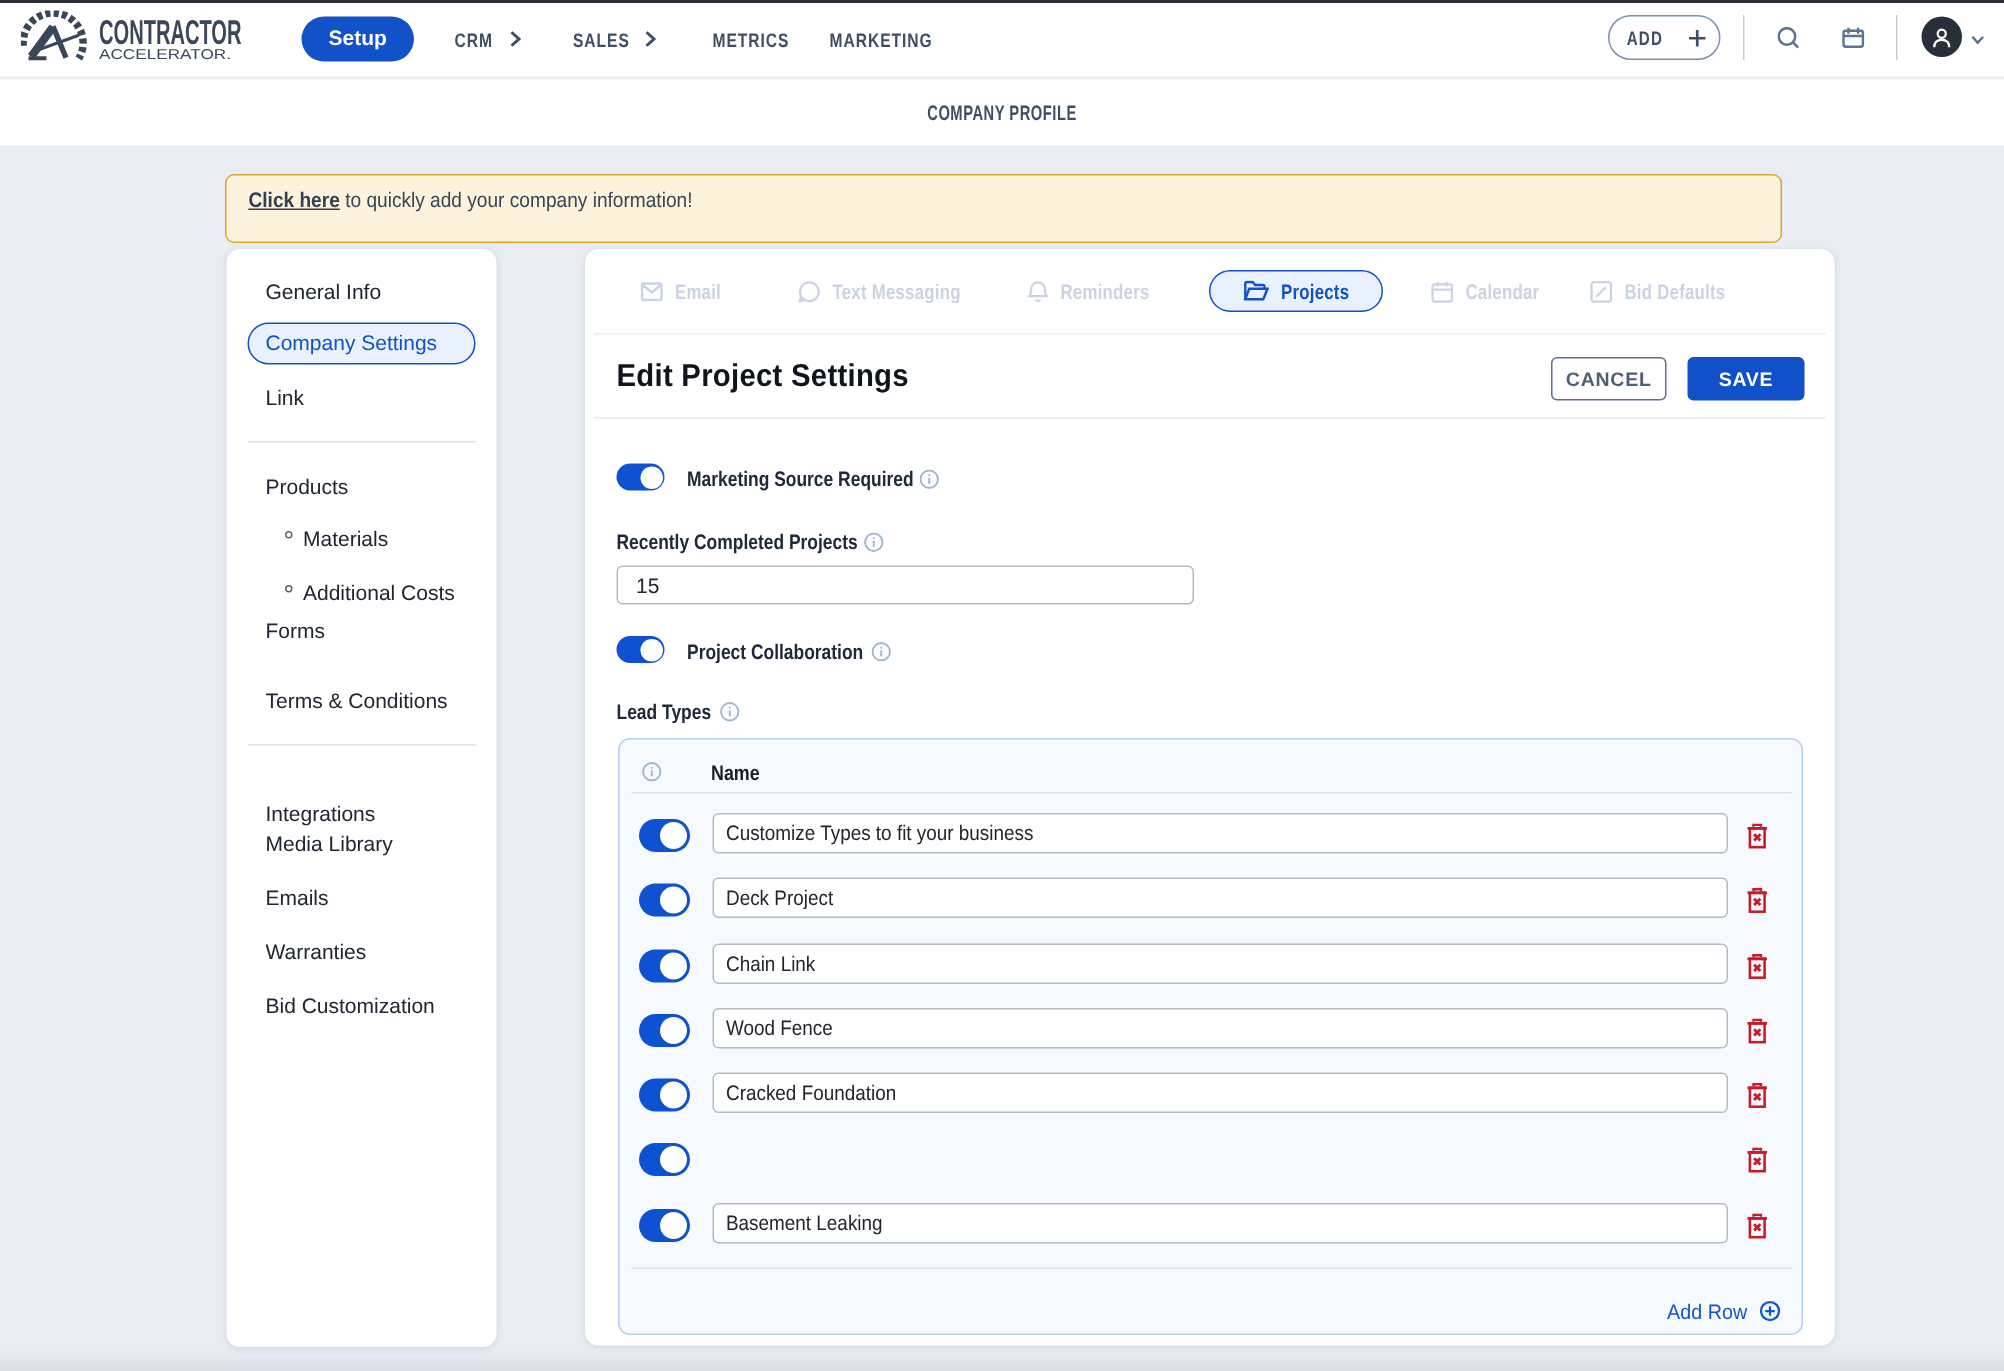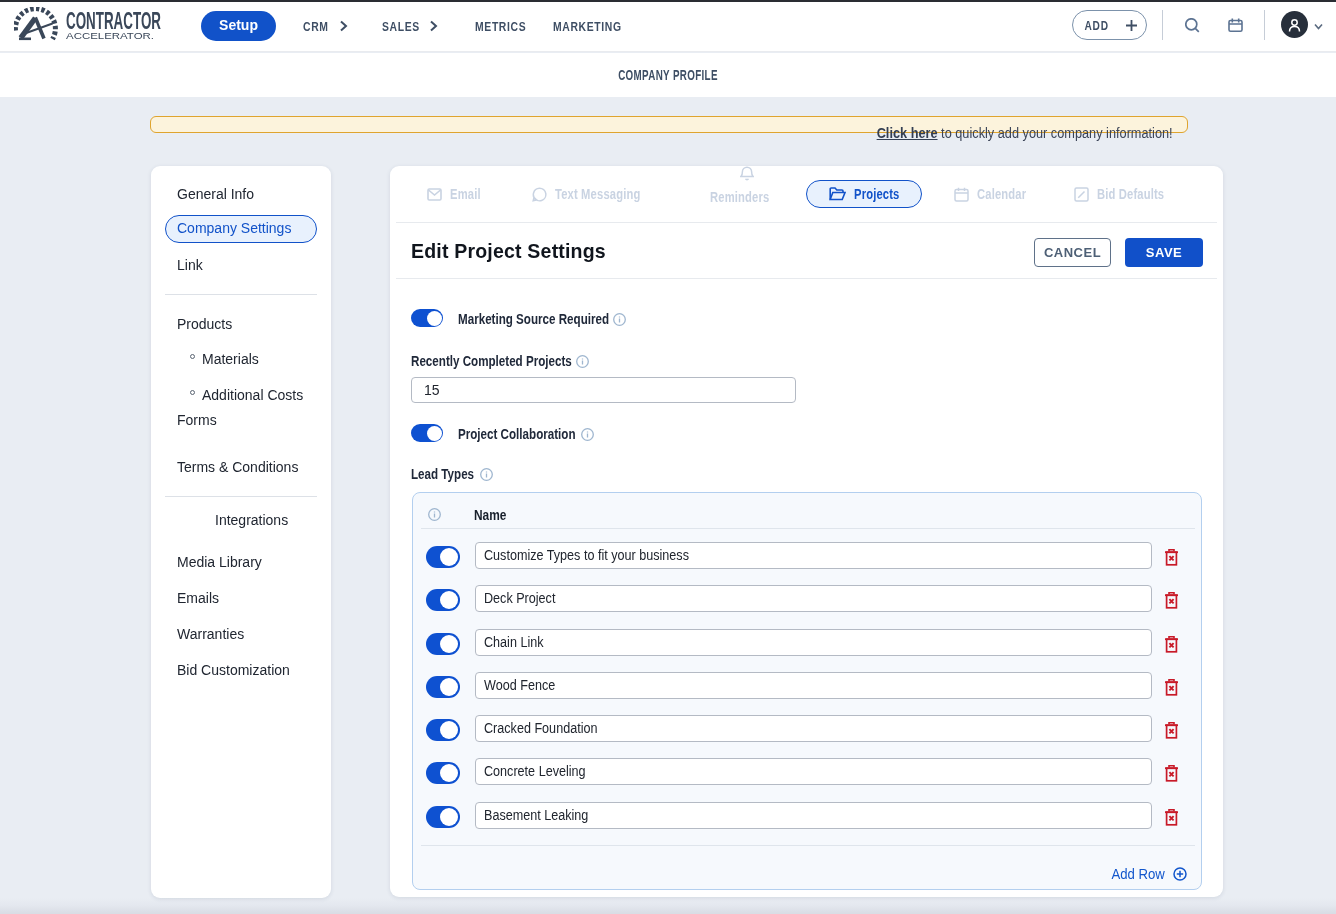--- a/index.html
+++ b/index.html
@@ -17,21 +17,21 @@
 .setup-pill { left:201px; top:11px; width:75px; height:30px; background:#1152c9; border-radius:15px; color:#fff; font-size:14px; font-weight:bold; text-align:center; line-height:29px; }
 .navitem { top:2px; height:50px; line-height:50px; font-size:13px; font-weight:bold; color:#3e4e64; letter-spacing:0.8px; transform:scaleX(0.8); transform-origin:left center; }
 .chev { top:19px; width:14px; height:14px; }
 
 .add-pill { left:1072px; top:10px; width:75px; height:30px; border:1px solid #7c92ab; border-radius:15px; color:#3e4e64; display:flex; align-items:center; justify-content:center; gap:12px; }
 .add-pill span { font-size:13px; font-weight:bold; letter-spacing:1px; transform:scaleX(0.78); }
 .hdr-div { top:10px; width:1px; height:30px; background:#c6cdd7; }
 #avatar { left:1281px; top:11px; width:27px; height:27px; border-radius:50%; background:#272f3b; }
 
 
-#banner { left:150px; top:116px; width:1038px; height:17px; background:#fcf3dc; border:1px solid #dfa42e; border-radius:6px; text-align:right; line-height:32px; font-size:14px; color:#3a4356; }
+#banner { left:150px; top:116px; width:1038px; height:46px; background:#fcf3dc; border:1px solid #dfa42e; border-radius:6px; text-align:left; line-height:32px; font-size:14px; color:#3a4356; }
 #banner > span { display:inline-block; transform:scaleX(0.91); }
 #banner b { text-decoration:underline; color:#333e52; }
 
 
 #sidebar { left:151px; top:166px; width:180px; height:732px; background:#fff; border-radius:9px; box-shadow:0 1px 4px rgba(40,60,90,0.12); }
 .snav { position:absolute; left:26px; font-size:14px; color:#202631; }
 .snav-sub { position:absolute; left:51px; font-size:14px; color:#202631; }
 .sbullet { position:absolute; left:39px; width:5px; height:5px; border:1px solid #5a6472; border-radius:50%; }
 .sdiv { position:absolute; left:14px; width:152px; height:1px; background:#dde1e7; }
 #active-side { position:absolute; left:14px; top:49px; width:152px; height:28px; background:#e8f1fd; border:1.5px solid #1152c9; border-radius:14px; color:#1152c9; font-size:14px; line-height:25px; padding-left:11px; }
@@ -129,63 +129,63 @@
   <div class="snav" style="top:91px;">Link</div>
   <div class="sdiv" style="top:128px;"></div>
   <div class="snav" style="top:150px;">Products</div>
   <div class="sbullet" style="top:188px;"></div>
   <div class="snav-sub" style="top:185px;">Materials</div>
   <div class="sbullet" style="top:224px;"></div>
   <div class="snav-sub" style="top:221px;">Additional Costs</div>
   <div class="snav" style="top:246px;">Forms</div>
   <div class="snav" style="top:293px;">Terms &amp; Conditions</div>
   <div class="sdiv" style="top:330px;"></div>
-  <div class="snav" style="top:346px;margin-left:38px;">Integrations</div>
+  <div class="snav" style="top:368px;">Integrations</div>
   <div class="snav" style="top:388px;">Media Library</div>
   <div class="snav" style="top:424px;">Emails</div>
   <div class="snav" style="top:460px;">Warranties</div>
   <div class="snav" style="top:496px;">Bid Customization</div>
 </div>
 
 <div class="abs" id="main">
   <div class="tab" style="left:37px;">
     <svg width="15" height="13" viewBox="0 0 15 13">
         <rect x="1" y="1" width="13" height="11" rx="1.2" fill="none" stroke="#c9d3e2" stroke-width="1.6"></rect>
         <path d="M1.5 2 L7.5 7 L13.5 2" fill="none" stroke="#c9d3e2" stroke-width="1.6"></path>
       </svg>
     <span>Email</span>
   </div>
   <div class="tab" style="left:142px;">
     <svg width="15" height="15" viewBox="0 0 15 15">
         <path d="M7.5 1.2 a6.3 6.3 0 1 1 -5.5 9.3 L1.2 13.8 L4.6 13 A6.3 6.3 0 0 1 7.5 1.2 Z" fill="none" stroke="#c9d3e2" stroke-width="1.5"></path>
       </svg>
     <span>Text Messaging</span>
   </div>
-  <div class="tab" style="left:320px;flex-direction:column;">
+  <div class="tab" style="left:295px;">
     <svg width="14" height="15" viewBox="0 0 14 15">
         <path d="M7 1.2 a4.6 4.6 0 0 1 4.6 4.6 c0 3.5 1.4 4.6 1.4 4.6 L1 10.4 c0 0 1.4-1.1 1.4-4.6 A4.6 4.6 0 0 1 7 1.2 Z" fill="none" stroke="#c9d3e2" stroke-width="1.5"></path>
         <path d="M5.6 12.8 a1.5 1.5 0 0 0 2.8 0" fill="none" stroke="#c9d3e2" stroke-width="1.5"></path>
       </svg>
     <span>Reminders</span>
   </div>
   <div id="tab-active">
     <svg width="17" height="14" viewBox="0 0 17 14">
         <path d="M1.2 12.5 L1.2 2 a1 1 0 0 1 1 -1 L6 1 L7.8 3 L13 3 a1 1 0 0 1 1 1 L14 5" fill="none" stroke="#1152c9" stroke-width="1.6"></path>
         <path d="M1.2 12.5 L3.8 5.5 L16 5.5 L13.2 12.5 Z" fill="none" stroke="#1152c9" stroke-width="1.6"></path>
       </svg>
     <span>Projects</span>
   </div>
   <div class="tab" style="left:564px;">
     <svg width="15" height="15" viewBox="0 0 15 15">
         <rect x="1" y="2.5" width="13" height="11.5" rx="1.5" fill="none" stroke="#c9d3e2" stroke-width="1.5"></rect>
         <path d="M4.5 0.8 L4.5 4 M10.5 0.8 L10.5 4 M1 6 L14 6" stroke="#c9d3e2" stroke-width="1.5" fill="none"></path>
       </svg>
     <span>Calendar</span>
   </div>
-  <div class="tab" style="left:684px;">
+  <div class="tab" style="left:670px;">
     <svg width="15" height="15" viewBox="0 0 15 15">
         <rect x="1" y="1" width="13" height="13" rx="1.5" fill="none" stroke="#c9d3e2" stroke-width="1.5"></rect>
         <path d="M4.5 10.5 L10.5 4.5 M4.5 10.5 L4.2 10.8" stroke="#c9d3e2" stroke-width="1.5" fill="none"></path>
       </svg>
     <span>Bid Defaults</span>
   </div>
   <div id="tabdiv"></div>
   <div style="position:absolute; left:6px; top:112px; width:821px; height:1px; background:#e7eaee;"></div>
 
   <h1>Edit Project Settings</h1>
@@ -268,21 +268,20 @@
       </svg>
       <div class="toggle big" style="left:13.5px; top:226px;"></div>
       <div class="lrow-input" style="top:222px;"><span style="display:inline-block; transform:scaleX(0.9); transform-origin:left center;">Cracked Foundation</span></div>
       <svg style="position:absolute; left:751px; top:229px;" width="15" height="17" viewBox="0 0 15 17">
         <path d="M5 2.2 L5 0.8 L10 0.8 L10 2.2" fill="none" stroke="#c81a28" stroke-width="1.6"></path>
         <path d="M1 3.2 L14 3.2" stroke="#c81a28" stroke-width="1.8"></path>
         <rect x="2.6" y="3.2" width="9.8" height="12.6" fill="none" stroke="#c81a28" stroke-width="1.7"></rect>
         <path d="M5.4 7.2 L9.6 11.4 M9.6 7.2 L5.4 11.4" stroke="#c81a28" stroke-width="1.9"></path>
       </svg>
       <div class="toggle big" style="left:13.5px; top:269.25px;"></div>
-      <div class="lrow-input" style="top:265.25px;"><span style="display:inline-block; transform:scaleX(0.9); transform-origin:left center;">Concrete Leveling</span></div>
       <svg style="position:absolute; left:751px; top:272.25px;" width="15" height="17" viewBox="0 0 15 17">
         <path d="M5 2.2 L5 0.8 L10 0.8 L10 2.2" fill="none" stroke="#c81a28" stroke-width="1.6"></path>
         <path d="M1 3.2 L14 3.2" stroke="#c81a28" stroke-width="1.8"></path>
         <rect x="2.6" y="3.2" width="9.8" height="12.6" fill="none" stroke="#c81a28" stroke-width="1.7"></rect>
         <path d="M5.4 7.2 L9.6 11.4 M9.6 7.2 L5.4 11.4" stroke="#c81a28" stroke-width="1.9"></path>
       </svg>
       <div class="toggle big" style="left:13.5px; top:312.5px;"></div>
       <div class="lrow-input" style="top:308.5px;"><span style="display:inline-block; transform:scaleX(0.9); transform-origin:left center;">Basement Leaking</span></div>
       <svg style="position:absolute; left:751px; top:315.5px;" width="15" height="17" viewBox="0 0 15 17">
         <path d="M5 2.2 L5 0.8 L10 0.8 L10 2.2" fill="none" stroke="#c81a28" stroke-width="1.6"></path>

